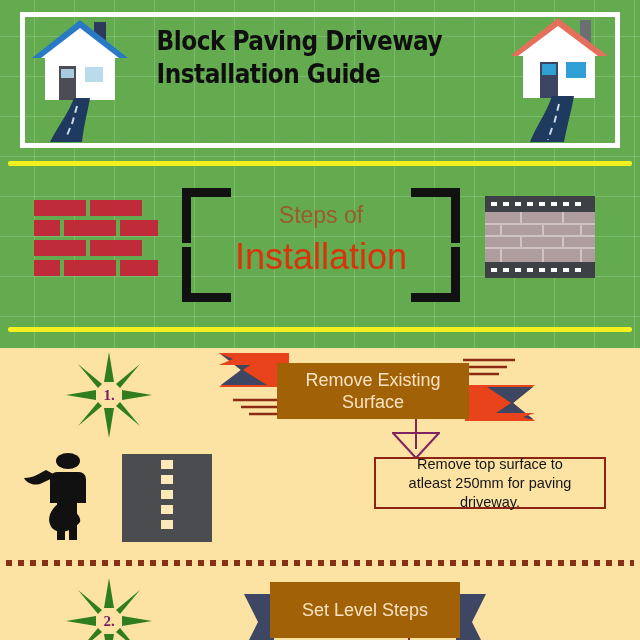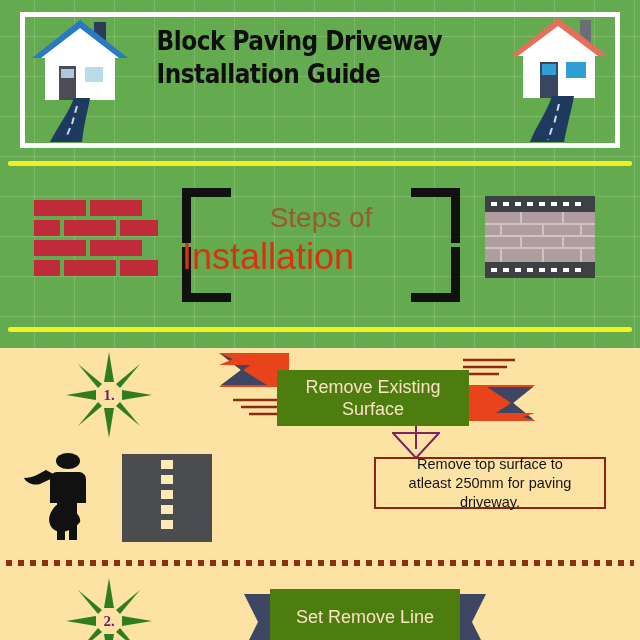--- a/index.html
+++ b/index.html
@@ -126,28 +126,29 @@
   .br-tr { right: 0;  top: 0;    border-right-width: 9px; border-top-width: 9px; }
   .br-bl { left: 0;   bottom: 0; border-left-width: 9px; border-bottom-width: 9px; }
   .br-br { right: 0;  bottom: 0; border-right-width: 9px; border-bottom-width: 9px; }
 
   .steps-of {
     position: absolute;
     left: 0;
     top: 14px;
     width: 278px;
     text-align: center;
-    font-size: 28px;
+    font-size: 23px;
     color: #9a5a2d;
   }
   .installation {
     position: absolute;
     left: 0;
     top: 48px;
     width: 278px;
+    text-align: center;
     font-size: 36px;
     color: #d8330d;
   }
 
   
   .cream-area {
     position: absolute;
     left: 0;
     top: 348px;
     width: 640px;
@@ -180,30 +181,29 @@
   .ribbon {
     position: absolute;
     height: 56px;
   }
   .ribbon-body {
     position: absolute;
     left: 0;
     top: 0;
     width: 100%;
     height: 56px;
-    background: #4d7c0f;
+    background: #a16207;
     display: flex;
     align-items: center;
     justify-content: center;
     text-align: center;
     color: #fbe2c2;
     font-size: 18px;
     line-height: 22px;
     z-index: 3;
-    margin-top: 7px;
   }
 
   
   .worker {
     position: absolute;
     left: 24px;
     top: 452px;
     width: 92px;
     height: 90px;
   }
@@ -455,18 +455,18 @@
     <div class="star-num">2.</div>
   </div>
 
   <div class="ribbon" style="left:270px; top:582px; width:190px;">
     <svg style="position:absolute; left:-26px; top:12px; width:30px; height:56px;" viewBox="0 0 30 56">
       <polygon points="30,0 0,0 14,28 0,56 30,56" fill="#3d4663"></polygon>
     </svg>
     <svg style="position:absolute; right:-26px; top:12px; width:30px; height:56px;" viewBox="0 0 30 56">
       <polygon points="0,0 30,0 16,28 30,56 0,56" fill="#3d4663"></polygon>
     </svg>
-    <div class="ribbon-body">Set Remove Line</div>
+    <div class="ribbon-body">Set Level Steps</div>
   </div>
 
   <div class="connector-line" style="left:408px; top:638px; height:8px;"></div>
 
 </div>
 
 </body></html>

